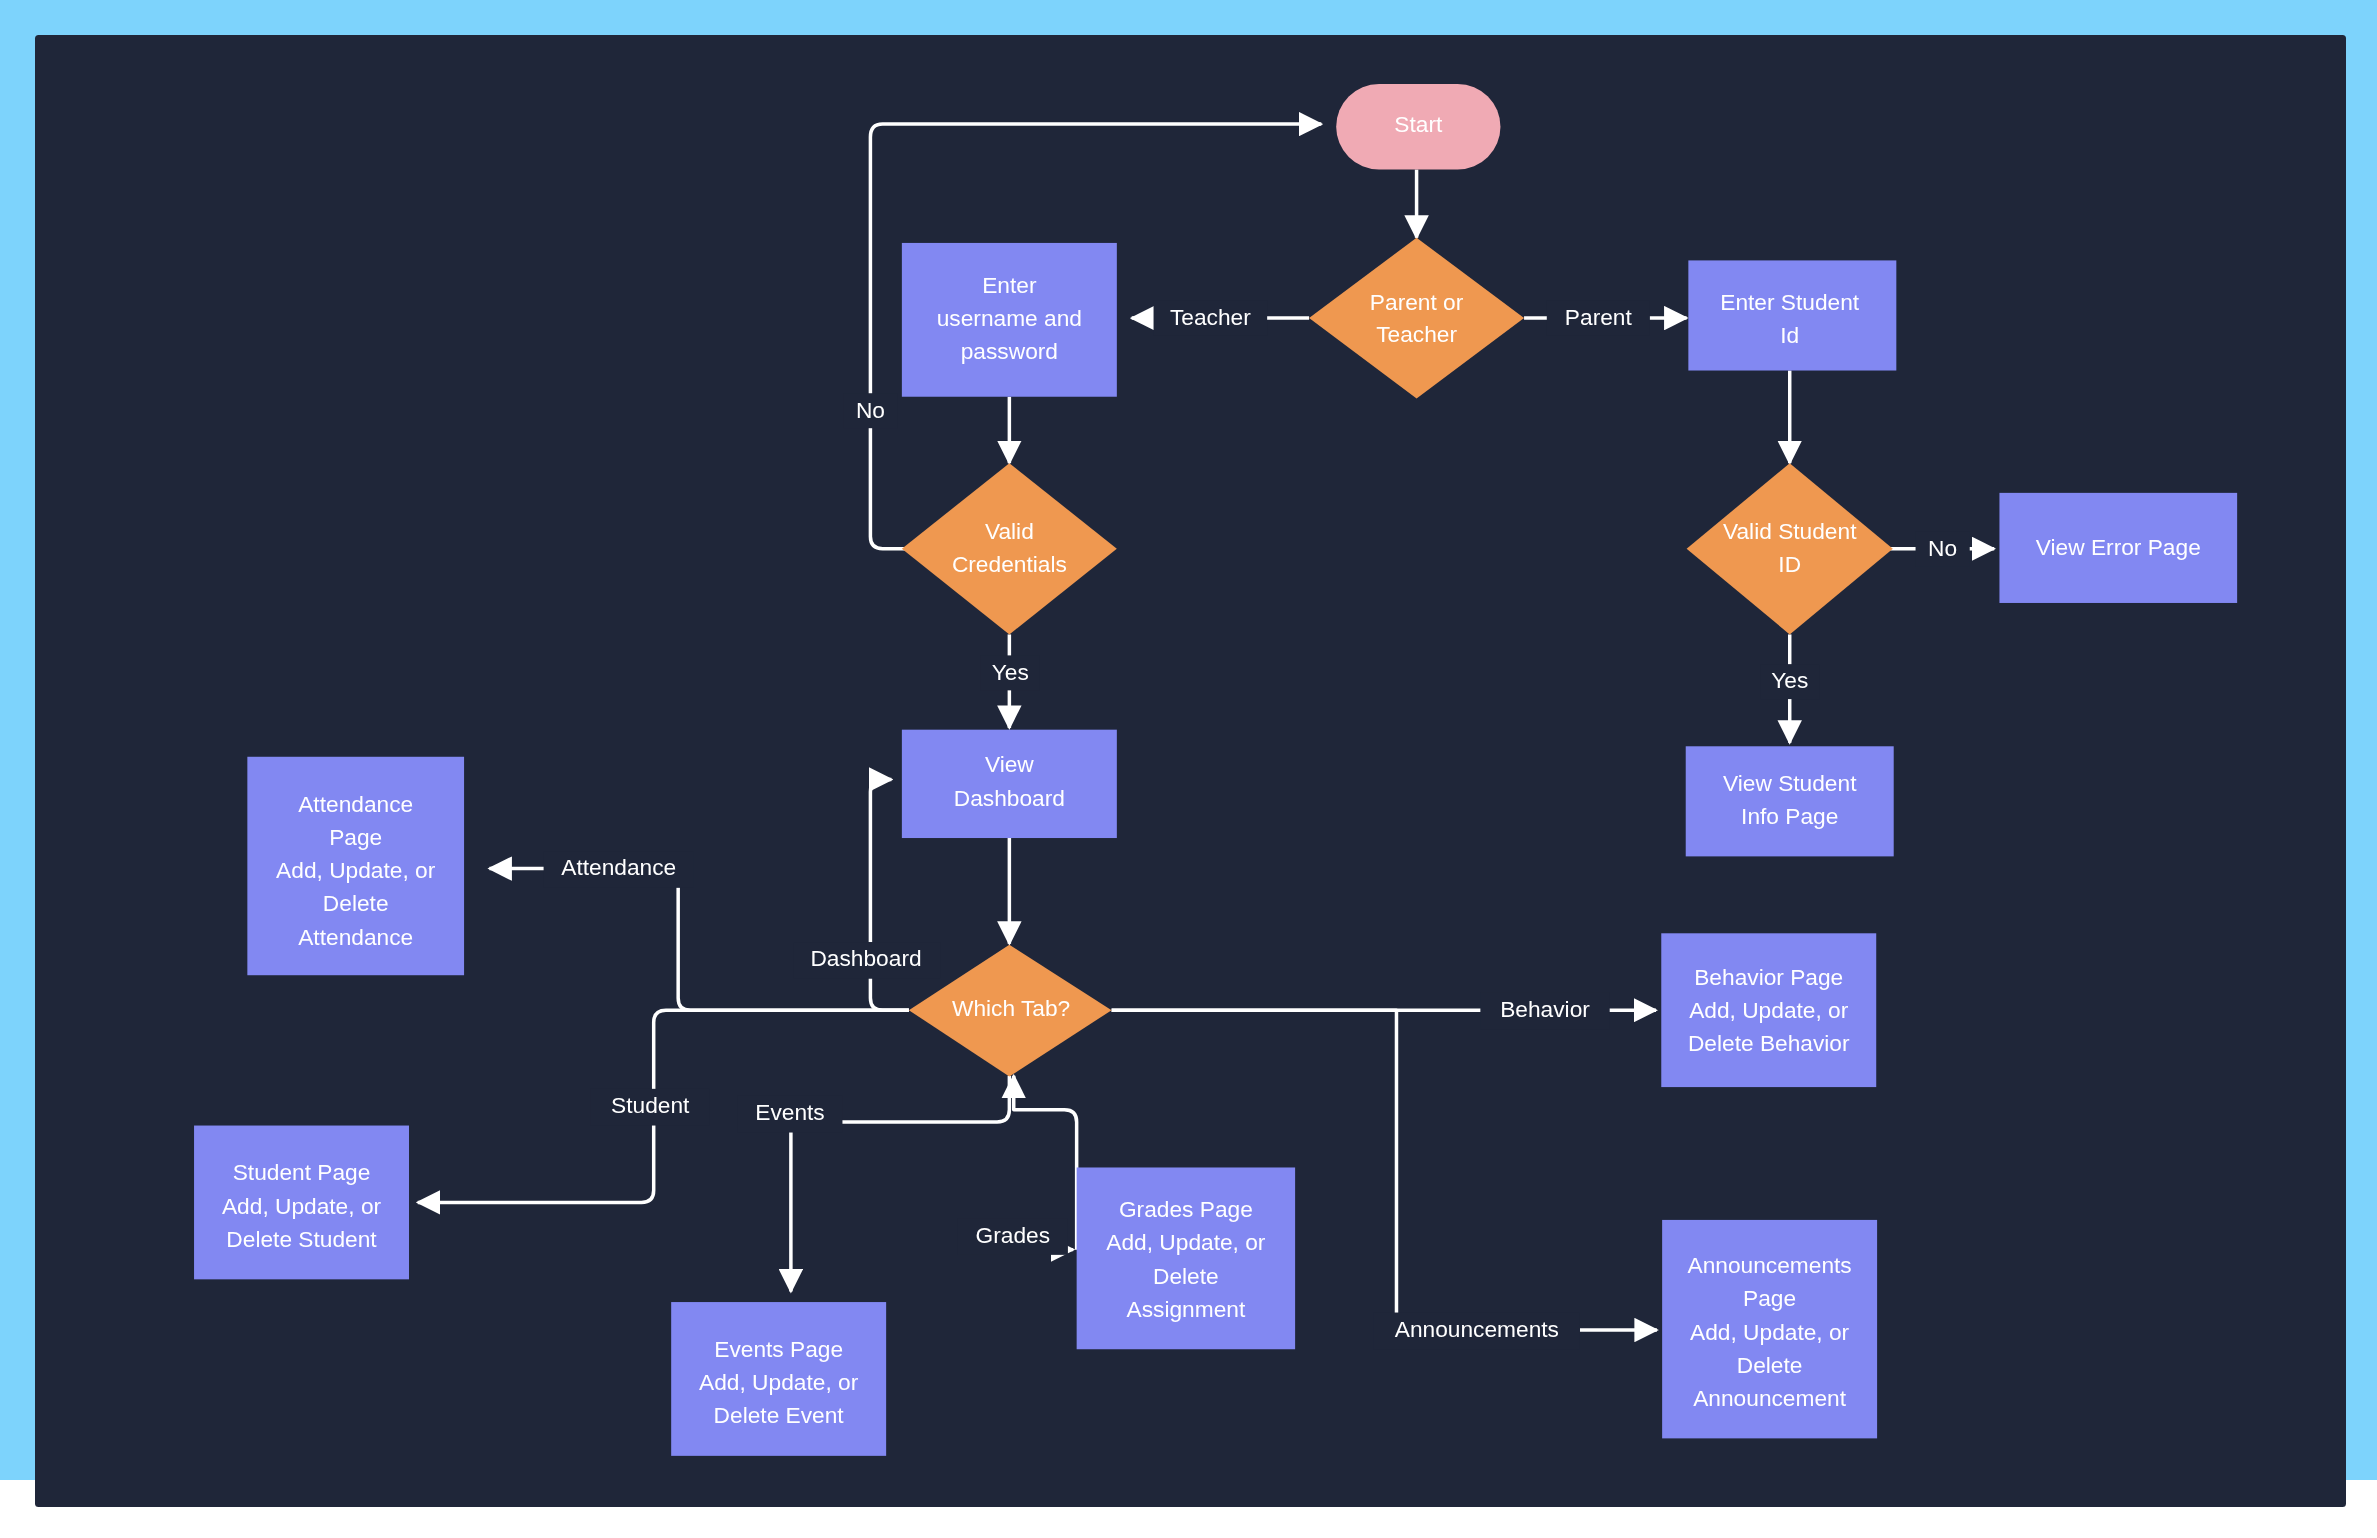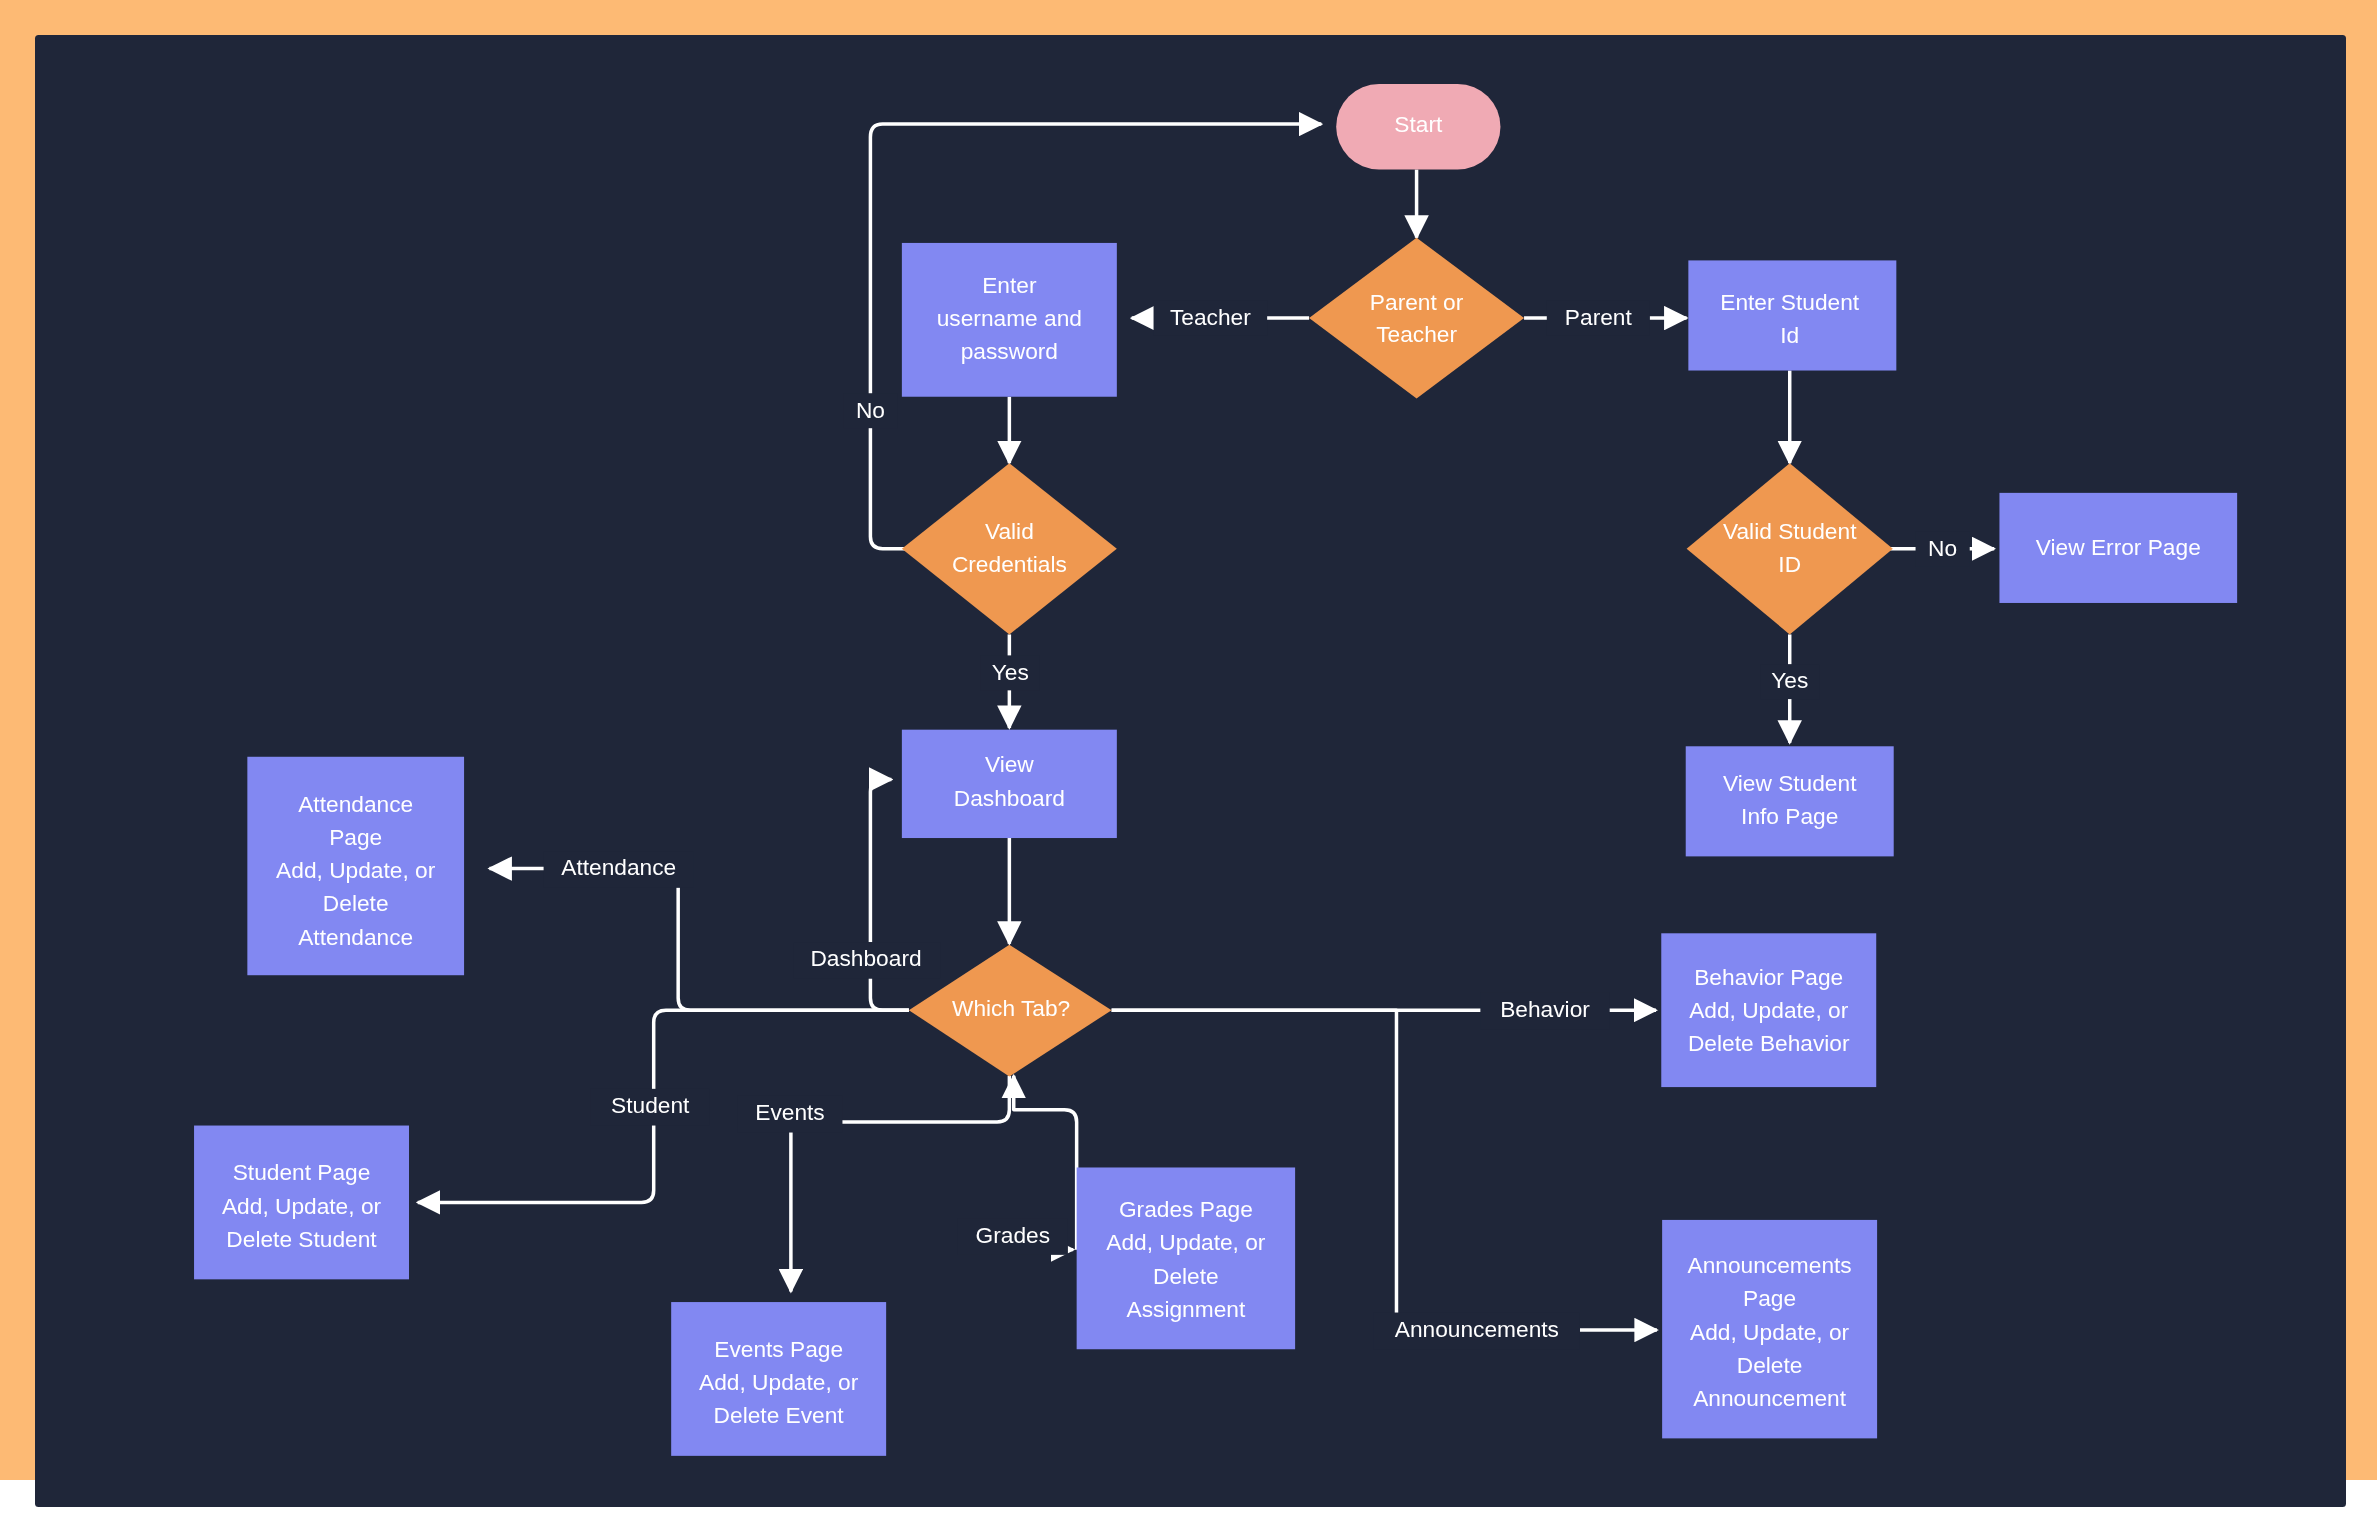--- a/index.html
+++ b/index.html
@@ -8,21 +8,21 @@
     background: #ffffff;
     width: 2377px;
     height: 1538px;
     overflow: hidden;
     font-family: "Liberation Sans", sans-serif;
   }
   #root {
     position: relative;
     width: 2377px;
     height: 1480px;
-    background: #fdba74;
+    background: #7dd3fc;
   }
   #canvas {
     position: absolute;
     left: 35px;
     top: 35px;
     width: 2311px;
     height: 1472px;
     background: #1f2639;
     border-radius: 3.5px;
   }

